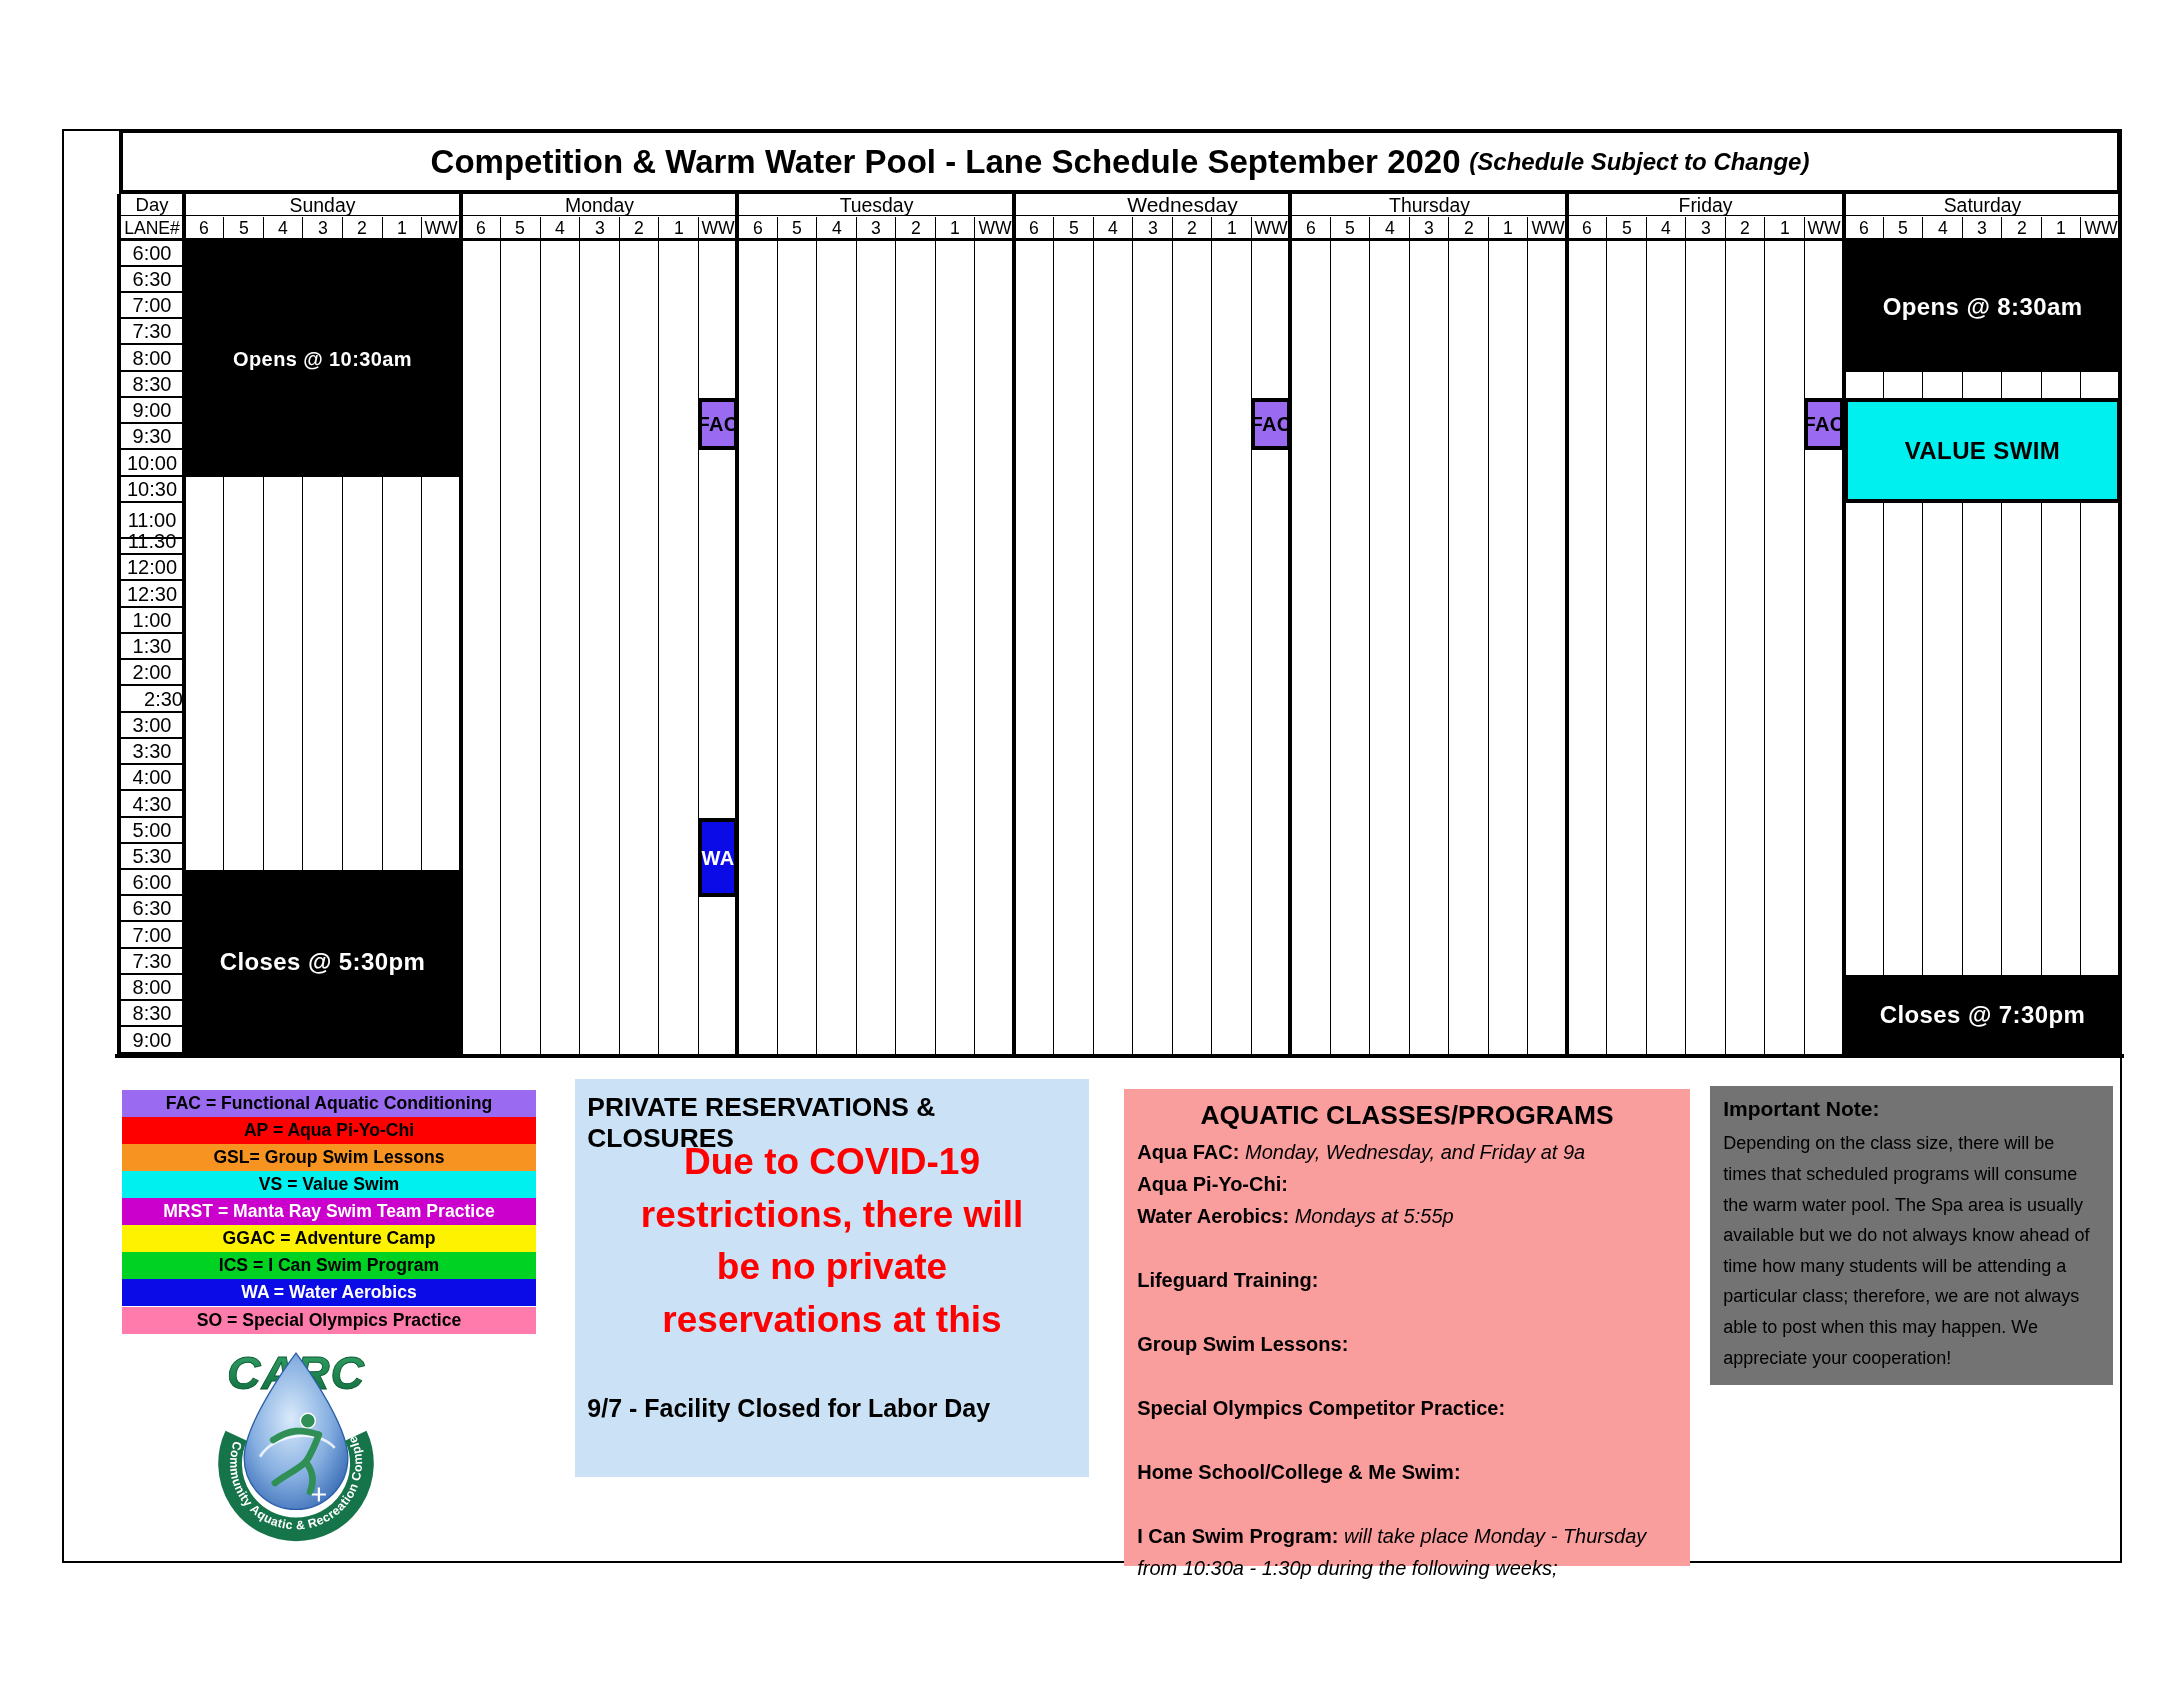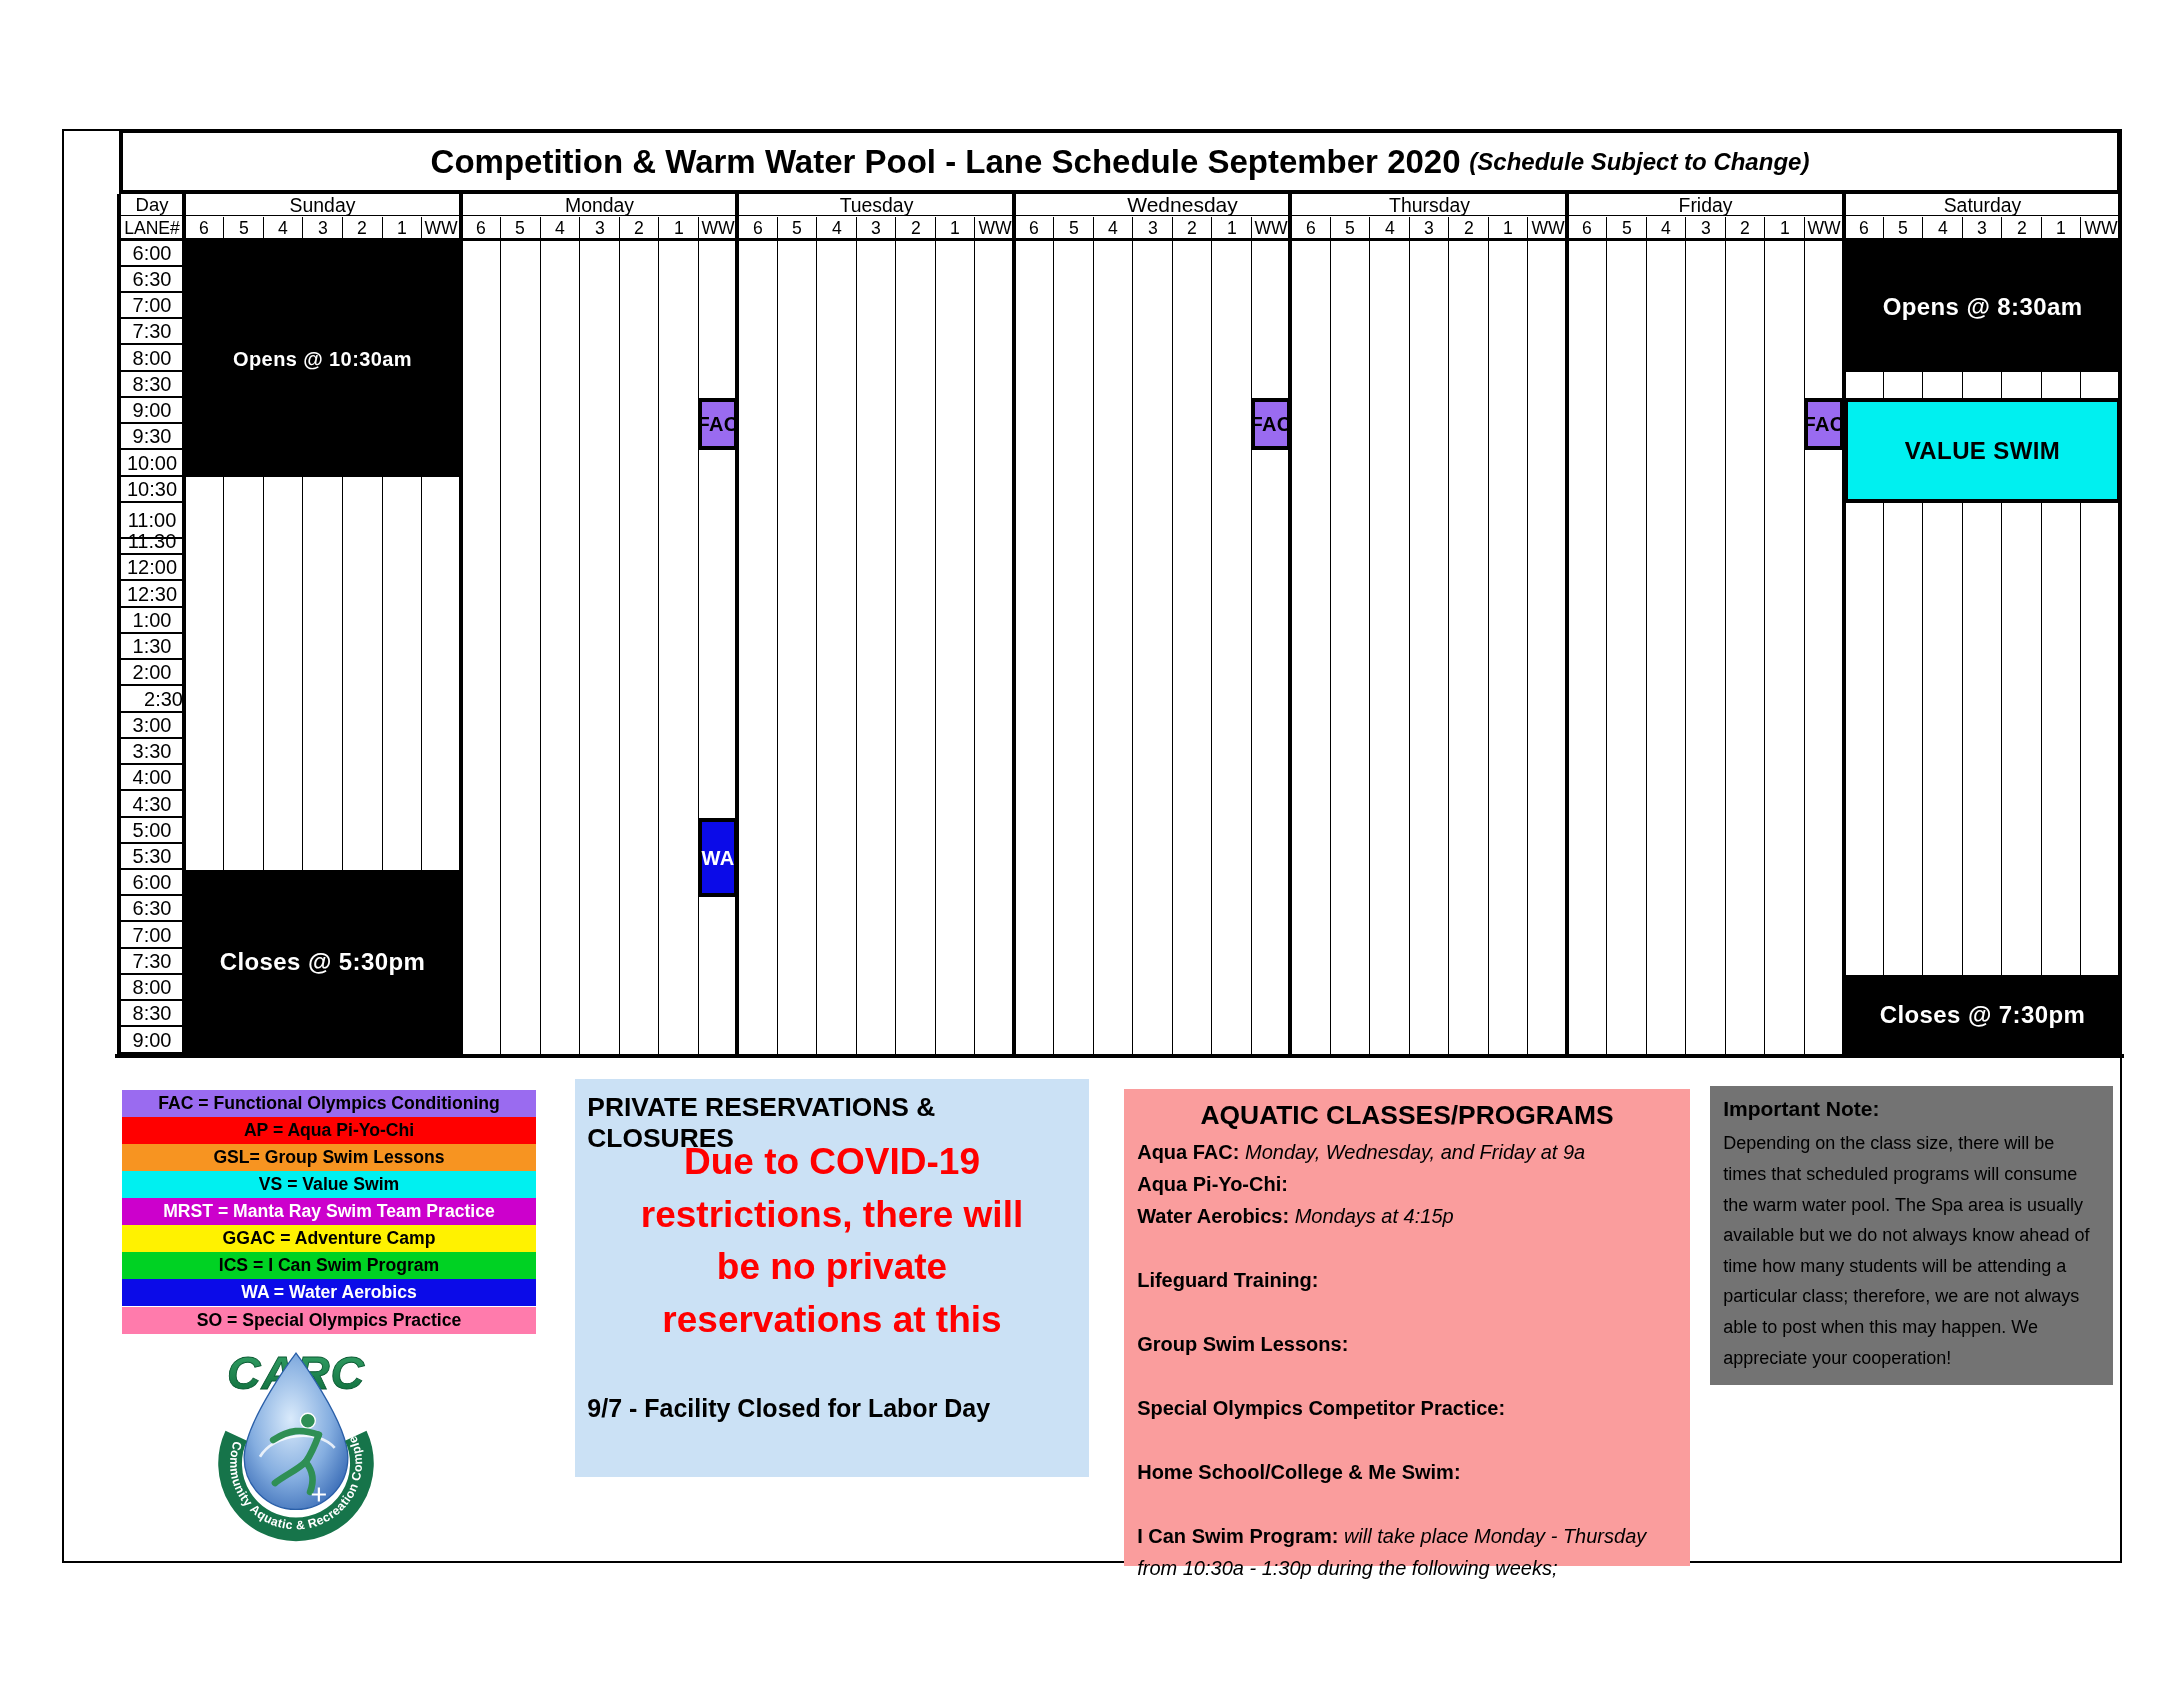--- a/index.html
+++ b/index.html
@@ -210,21 +210,21 @@
       </div>
       <div style="position: absolute; left: 1844px; top: 398px; width: 277px; height: 105px; background: rgb(0, 240, 240); color: rgb(0, 0, 0); border: 4.4px solid rgb(0, 0, 0); box-sizing: border-box; display: flex; flex-direction: column; align-items: center; justify-content: center; font-weight: bold; font-size: 24px; letter-spacing: 0.4px; line-height: 1.3; text-align: center;">
         <div style="">VALUE SWIM</div>
       </div>
       <div style="position: absolute; left: 1844px; top: 975px; width: 277px; height: 79px; background: rgb(0, 0, 0); color: rgb(255, 255, 255); box-sizing: border-box; display: flex; flex-direction: column; align-items: center; justify-content: center; font-weight: bold; font-size: 24px; letter-spacing: 0.4px; line-height: 1.3; text-align: center;">
         <div style="">Closes @ 7:30pm</div>
       </div>
     </div>
 
   <div class="legend-box" id="legend">
-      <div style="position: absolute; left: 0px; top: 0px; width: 100%; height: 27px; background: rgb(154, 107, 240); color: rgb(0, 0, 0); display: flex; align-items: center; justify-content: center; font-weight: bold; font-size: 17.6px;">FAC = Functional Olympics Conditioning</div>
+      <div style="position: absolute; left: 0px; top: 0px; width: 100%; height: 27px; background: rgb(154, 107, 240); color: rgb(0, 0, 0); display: flex; align-items: center; justify-content: center; font-weight: bold; font-size: 17.6px;">FAC = Functional Aquatic Conditioning</div>
       <div style="position: absolute; left: 0px; top: 27px; width: 100%; height: 27px; background: rgb(255, 0, 0); color: rgb(0, 0, 0); display: flex; align-items: center; justify-content: center; font-weight: bold; font-size: 17.6px;">AP = Aqua Pi-Yo-Chi</div>
       <div style="position: absolute; left: 0px; top: 54px; width: 100%; height: 27px; background: rgb(247, 148, 33); color: rgb(0, 0, 0); display: flex; align-items: center; justify-content: center; font-weight: bold; font-size: 17.6px;">GSL= Group Swim Lessons</div>
       <div style="position: absolute; left: 0px; top: 81px; width: 100%; height: 27px; background: rgb(0, 240, 240); color: rgb(0, 0, 0); display: flex; align-items: center; justify-content: center; font-weight: bold; font-size: 17.6px;">VS = Value Swim</div>
       <div style="position: absolute; left: 0px; top: 108px; width: 100%; height: 27px; background: rgb(204, 0, 204); color: rgb(255, 255, 255); display: flex; align-items: center; justify-content: center; font-weight: bold; font-size: 17.6px;">MRST = Manta Ray Swim Team Practice</div>
       <div style="position: absolute; left: 0px; top: 135px; width: 100%; height: 27px; background: rgb(255, 242, 0); color: rgb(0, 0, 0); display: flex; align-items: center; justify-content: center; font-weight: bold; font-size: 17.6px;">GGAC = Adventure Camp</div>
       <div style="position: absolute; left: 0px; top: 162px; width: 100%; height: 27px; background: rgb(0, 210, 35); color: rgb(0, 0, 0); display: flex; align-items: center; justify-content: center; font-weight: bold; font-size: 17.6px;">ICS = I Can Swim Program</div>
       <div style="position: absolute; left: 0px; top: 189px; width: 100%; height: 27px; background: rgb(11, 11, 232); color: rgb(255, 255, 255); display: flex; align-items: center; justify-content: center; font-weight: bold; font-size: 17.6px;">WA = Water Aerobics</div>
       <div style="position: absolute; left: 0px; top: 217px; width: 100%; height: 27px; background: rgb(255, 123, 172); color: rgb(0, 0, 0); display: flex; align-items: center; justify-content: center; font-weight: bold; font-size: 17.6px;">SO = Special Olympics Practice</div>
     </div>
 
@@ -237,21 +237,21 @@
         <div style="color: rgb(255, 0, 0);">reservations at this</div>
       </div>
     <div class="res-footer">9/7 - Facility Closed for Labor Day</div>
   </div>
 
   <div class="panel cls-panel" id="clsPanel" style="background: rgb(250, 157, 157);">
     <div class="cls-title">AQUATIC CLASSES/PROGRAMS</div>
     <div class="cls-items" id="clsItems">
         <div class="cls-item" style=""><b>Aqua FAC: </b><i>Monday, Wednesday, and Friday at 9a</i></div>
         <div class="cls-item" style=""><b>Aqua Pi-Yo-Chi: </b></div>
-        <div class="cls-item" style=""><b>Water Aerobics: </b><i>Mondays at 4:15p</i></div>
+        <div class="cls-item" style=""><b>Water Aerobics: </b><i>Mondays at 5:55p</i></div>
         <div class="cls-item" style=""></div>
         <div class="cls-item" style=""><b>Lifeguard Training: </b></div>
         <div class="cls-item" style=""></div>
         <div class="cls-item" style=""><b>Group Swim Lessons: </b></div>
         <div class="cls-item" style=""></div>
         <div class="cls-item" style=""><b>Special Olympics Competitor Practice: </b></div>
         <div class="cls-item" style=""></div>
         <div class="cls-item" style=""><b>Home School/College &amp; Me Swim: </b></div>
         <div class="cls-item" style=""></div>
         <div class="cls-item" style=""><b>I Can Swim Program: </b><i>will take place Monday - Thursday</i></div>

